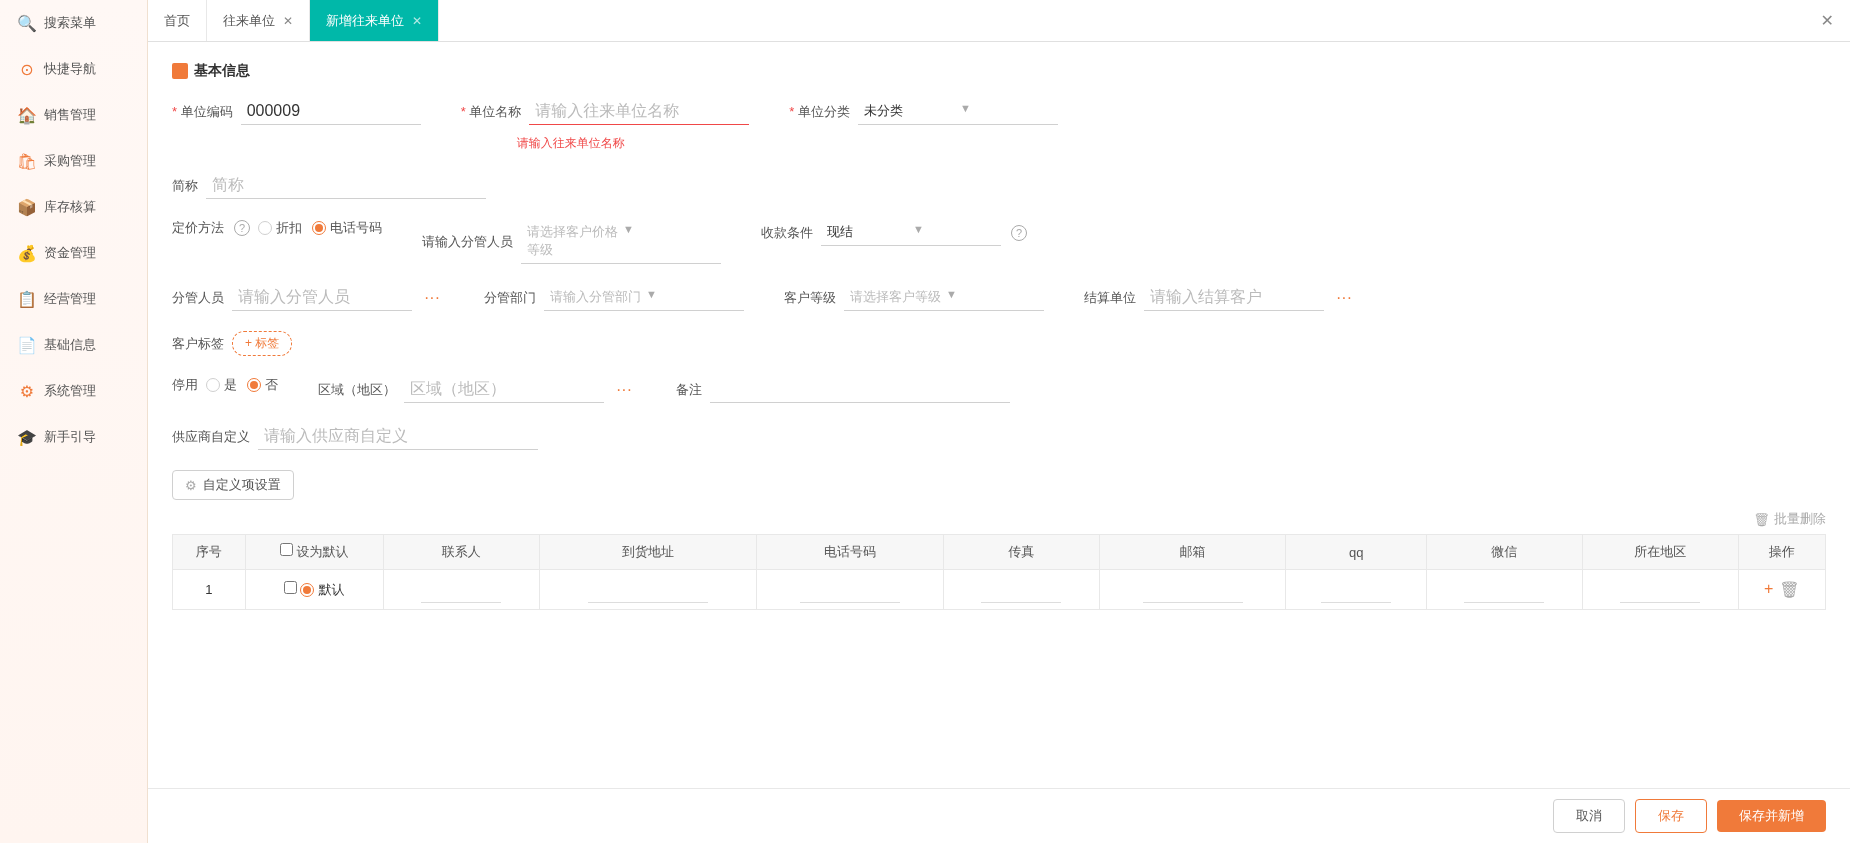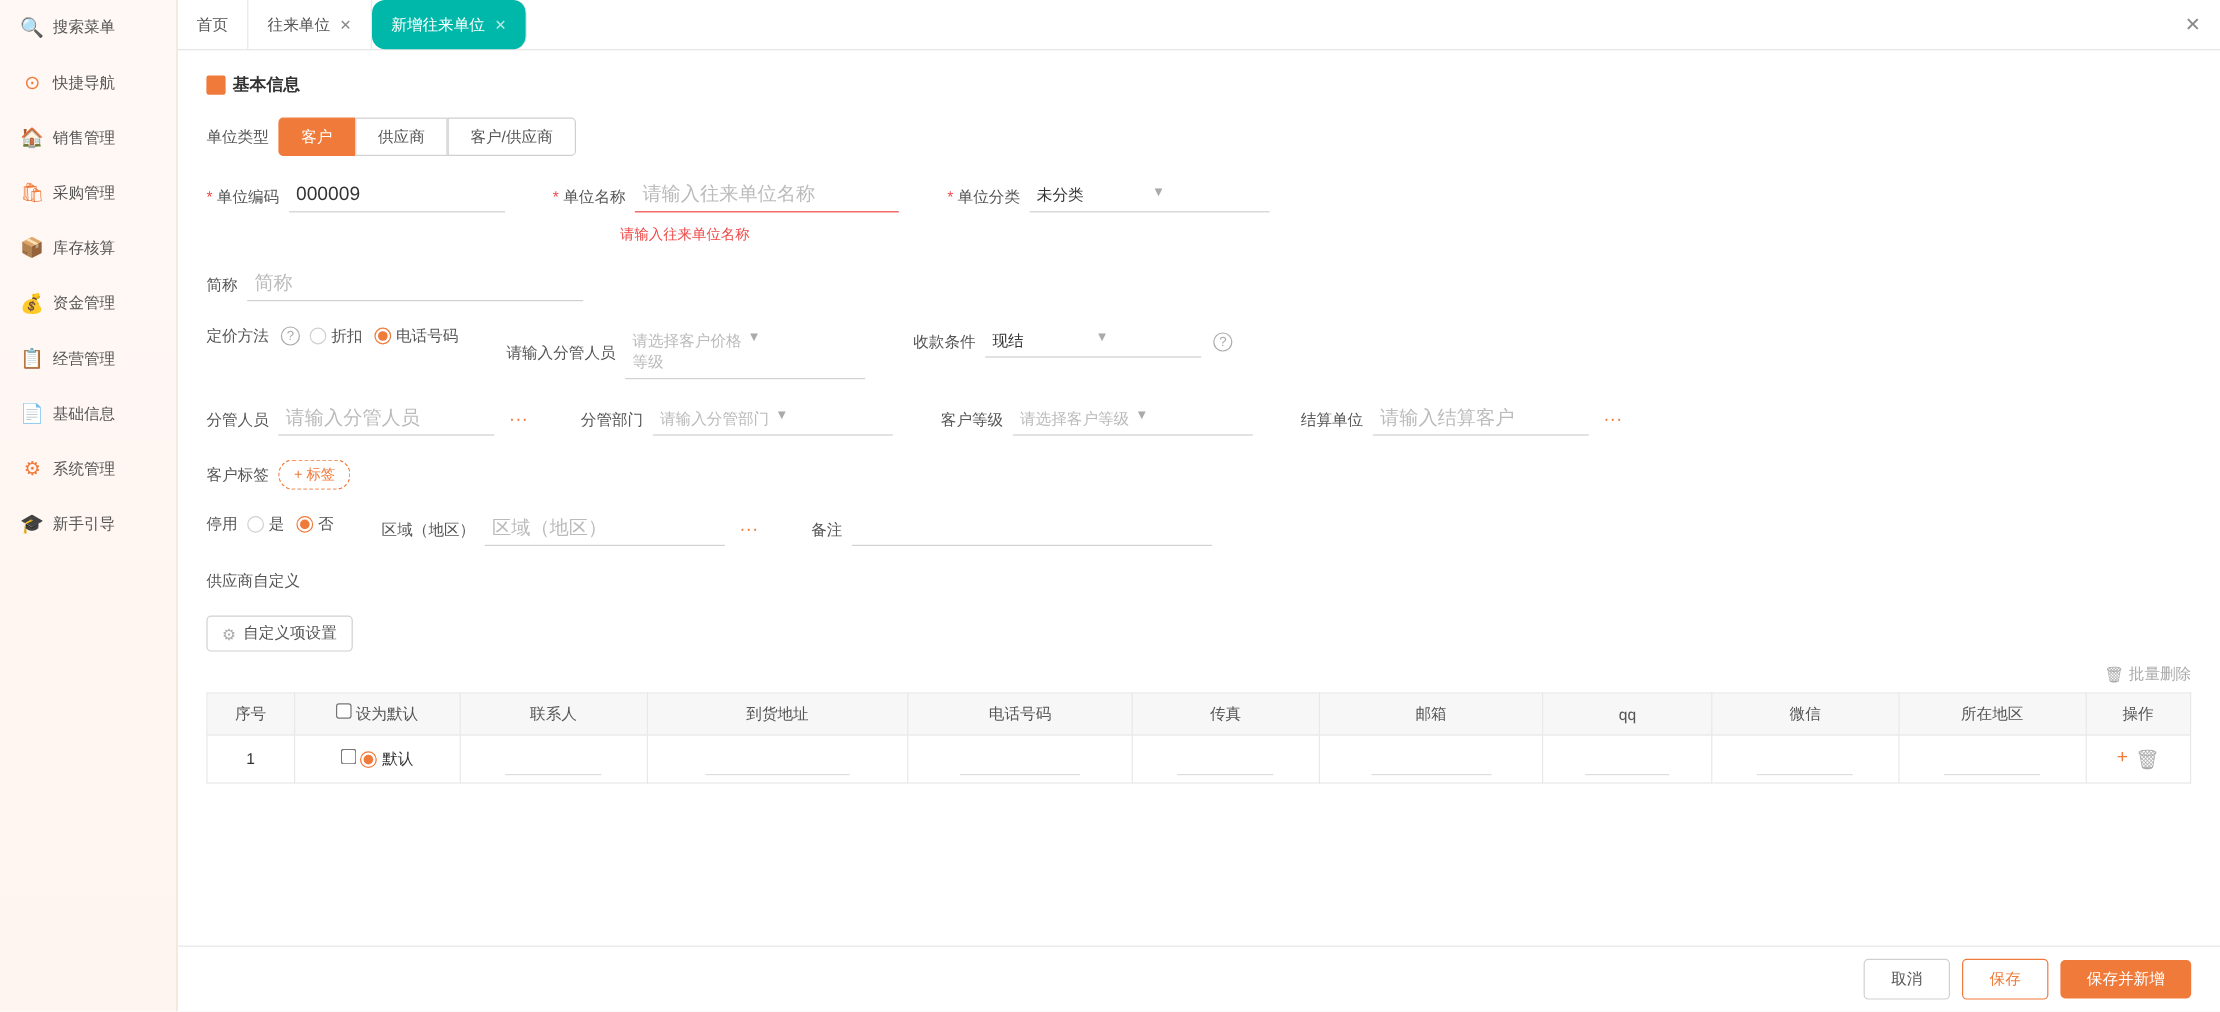--- a/index.html
+++ b/index.html
@@ -58,21 +58,20 @@
       cursor: pointer;
       font-size: 13px;
       color: #555;
       border-right: 1px solid #e8e8e8;
       gap: 6px;
       white-space: nowrap;
     }
     .tab.active {
       background: #00b8a9;
       color: #fff;
-      border-radius: 11px;
     }
     .tab-close {
       font-size: 12px;
       color: inherit;
       opacity: 0.7;
       cursor: pointer;
       margin-left: 2px;
     }
     .tab-close-main {
       margin-left: auto;
@@ -416,30 +415,20 @@
     <span class="tab-close-main">✕</span>
   </div>
 
   <div class="content">
 
     <div class="section-title">
       <span class="section-icon"></span>
       <span>基本信息</span>
     </div>
 
-    <div class="form-row">
-      <div class="form-group">
-        <span class="form-label">单位类型</span>
-        <div class="unit-type-btns">
-          <button class="unit-btn active">客户</button>
-          <button class="unit-btn">供应商</button>
-          <button class="unit-btn">客户/供应商</button>
-        </div>
-      </div>
-    </div>
 
     <div class="form-row">
       <div class="form-group">
         <span class="form-label required">单位编码</span>
         <input class="form-input" type="text" value="000009" style="">
       </div>
       <div class="form-group" style="flex-direction: column; align-items: flex-start;">
         <div style="display:flex;align-items:center;gap:8px;">
           <span class="form-label required">单位名称</span>
           <input class="form-input error" type="text" style="width: 220px; border-bottom-color: rgb(240, 72, 72);" placeholder="请输入往来单位名称">
@@ -553,20 +542,21 @@
       </div>
       <div class="form-group">
         <span class="form-label">备注</span>
         <input class="form-input" type="text" style="width: 300px;">
       </div>
     </div>
 
     <div class="form-row">
       <div class="form-group">
         <span class="form-label">供应商自定义</span>
+        <input class="form-input" type="text" style="width: 280px;" placeholder="请输入供应商自定义">
       </div>
     </div>
 
     <button class="custom-settings-btn">
       <span class="gear-icon">⚙</span>
       <span>自定义项设置</span>
     </button>
 
     <div class="table-toolbar">
       <div class="batch-delete">

